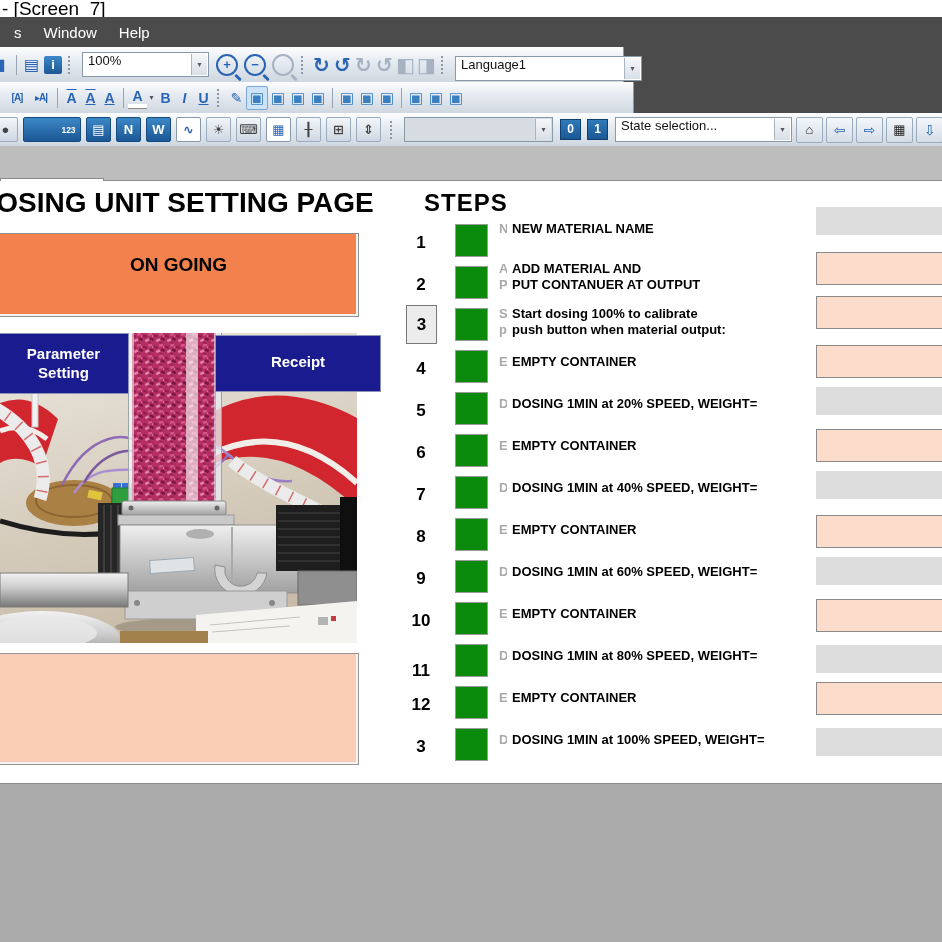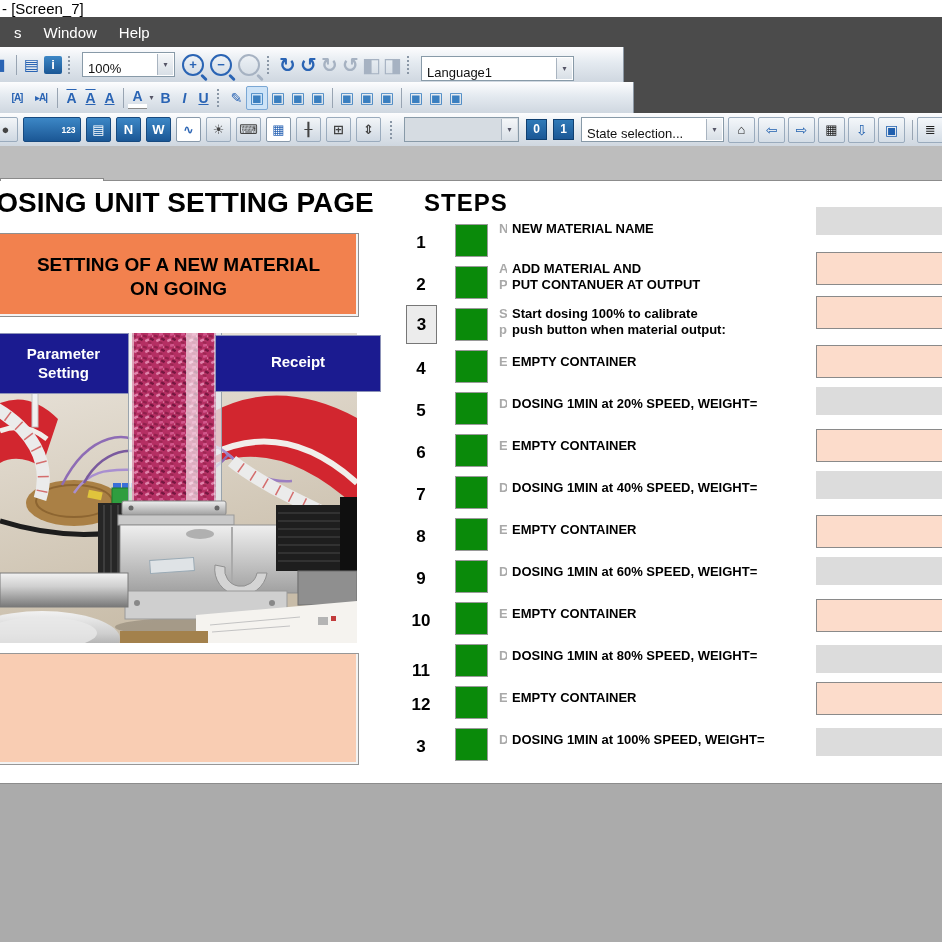--- a/index.html
+++ b/index.html
@@ -2,21 +2,21 @@
 <html><head>
 <meta charset="utf-8">
 <style>
   html,body{margin:0;padding:0;}
   body{width:942px;height:942px;position:relative;overflow:hidden;
        font-family:"Liberation Sans","DejaVu Sans",sans-serif;background:#fff;}
   .abs{position:absolute;box-sizing:border-box;}
 
   
   #titlebar{left:0;top:0;width:942px;height:19px;background:#fff;color:#000;
-            font-size:15px;padding-left:2px;line-height:17px;}
+            font-size:19px;padding-left:2px;line-height:17px;}
   #menubar{left:0;top:17px;width:942px;height:30px;background:#4b4b4b;color:#fff;
            font-size:15px;display:flex;align-items:center;padding-left:3px;}
   #menubar span{padding:4px 11px;cursor:default;}
   .tbrow{left:0;width:942px;background:#4b4b4b;}
   #tb1{top:47px;height:35px;} #tb2{top:82px;height:31px;} #tb3{top:113px;height:33px;}
   .tb-light{height:100%;background:linear-gradient(#fdfdfe,#e4eaf0 45%,#cfd7e0);
             border-right:1px solid #8d99a6;display:flex;align-items:center;padding:0 5px;}
   #tb1 .tb-light{width:613px;} #tb2 .tb-light{width:623px;} #tb3 .tb-light{width:933px;}
 
   .ti{display:inline-flex;align-items:center;justify-content:center;width:21px;height:22px;
@@ -45,22 +45,22 @@
   .big.smf{font-size:8.5px;padding-left:33px;}
   .big.whitebg{background:#fff;color:#2a64b4;border:1px solid #8899aa;}
   .big.lite{background:linear-gradient(#f2f5f8,#cfd8e2);border:1px solid #9aabbd;color:#444;}
   .yellow{color:#e8b61c;} .darkg{color:#333;} .blueg{color:#2a64b4;}
   .cutb{margin-left:-12px;}
   .big2{width:25px;height:24px;background:linear-gradient(#f4f7fa,#d4dde6);border:1px solid #9aabbd;
         color:#333;font-size:14px;margin-right:3px;border-radius:2px;}
   .big2.blue2{color:#1f5fae;} .dark2{color:#222;font-size:13px;}
   .vsep{width:1px;height:20px;background:#98a4b2;margin:0 4px;flex:none;}
   .dots{width:4px;height:18px;border-left:2px dotted #8a97a6;margin:0 4px;flex:none;}
-  .combo{height:23px;background:#fff;border:1px solid #889aa8;display:inline-flex;align-items:flex-end;
-         font-size:13px;color:#111;margin:0 4px;position:relative;padding:0 0 0 5px;flex:none;
+  .combo{height:23px;background:#fff;border:1px solid #889aa8;display:inline-flex;align-items:flex-start;
+         font-size:13px;color:#111;margin:0 4px;position:relative;padding:0 34px 0 5px;flex:none;
          overflow:hidden;white-space:nowrap;}
   .combo.graybg{background:#d6dce2;}
   .combo .arr{position:absolute;right:1px;top:1px;bottom:1px;width:15px;
          background:linear-gradient(#f5f7f9,#d8dfe6);border-left:1px solid #a9b4c0;
          display:flex;align-items:center;justify-content:center;font-size:8px;color:#556;}
   .tbbtn{width:19px;height:19px;background:linear-gradient(#2f7ab8,#1b5795);border:1px solid #0f3f70;
          color:#fff;font-weight:bold;font-size:12px;line-height:19px;text-align:center;margin:0 3px;flex:none;}
 
   
   #tabbar{left:0;top:146px;width:942px;height:35px;background:#bdbdbd;border-bottom:1px solid #8c8c8c;}
@@ -211,21 +211,20 @@
     <span class="x">✕</span>
   </div>
 </div>
 
 <div id="canvas" class="abs">
 
   <div id="page-title" class="abs">DOSING UNIT SETTING PAGE</div>
   <div id="steps-title" class="abs">STEPS</div>
 
   <div id="status-box" class="abs">
-    <div>SETTING OF A NEW MATERIAL</div>
     <div>ON GOING</div>
   </div>
 
   <svg id="photo" class="abs" viewBox="0 0 357 310" width="357" height="310">
     <defs>
       <linearGradient id="wall" x1="0" y1="0" x2="0.3" y2="1">
         <stop offset="0" stop-color="#ece7df"></stop>
           <stop offset="1" stop-color="#c8bca8"></stop>
       </linearGradient>
       <linearGradient id="aluV" x1="0" y1="0" x2="0" y2="1">

